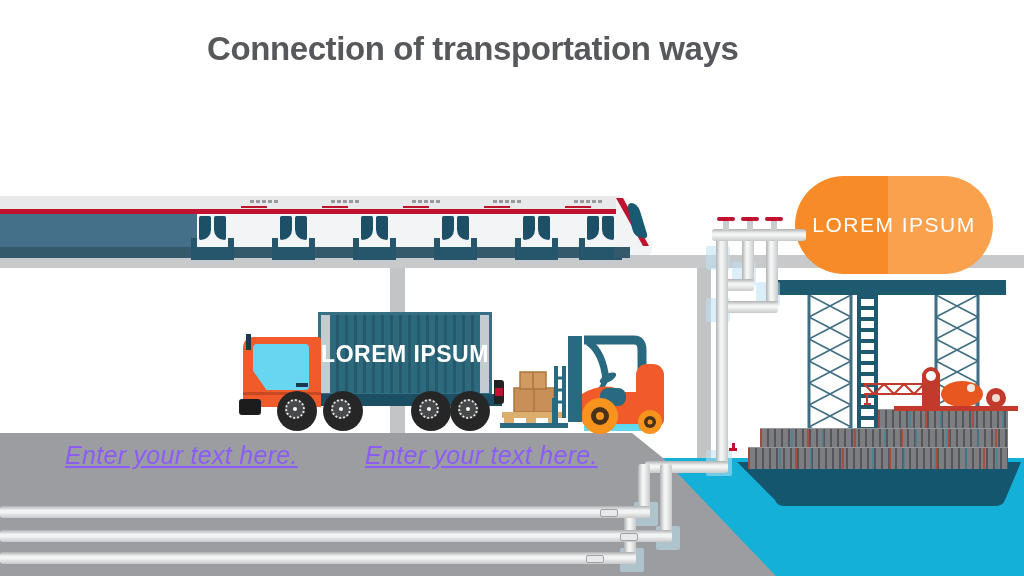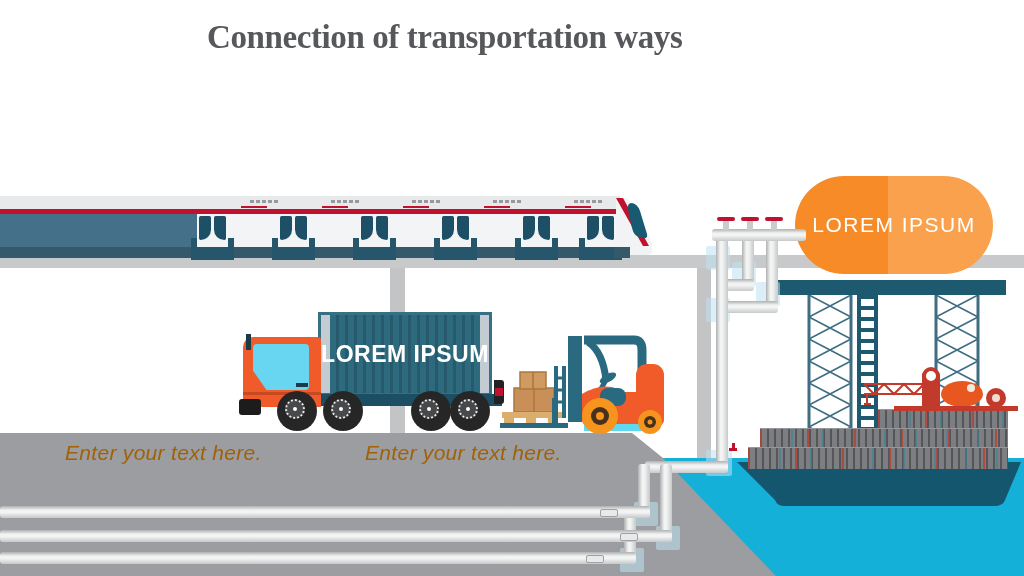--- a/index.html
+++ b/index.html
@@ -21,28 +21,28 @@
   .cargo{background-color:#7c7e81;
     background-image:
       repeating-linear-gradient(90deg, rgba(188,60,44,.75) 0 2px, transparent 2px 47px),
       repeating-linear-gradient(90deg, rgba(62,130,150,.65) 0 2px, transparent 2px 31px),
       repeating-linear-gradient(90deg, rgba(35,37,40,.45) 0 2px, transparent 2px 7px);
     border-top:1px solid #95979a;}
   .wheel{width:40px;height:40px;border-radius:50%;background:#262626;}
   .hub{position:absolute;left:8px;top:8px;width:20px;height:20px;border-radius:50%;
        background:#47494b;border:2px dotted #e8e8e8;box-sizing:border-box;}
   .hub::after{content:"";position:absolute;left:6px;top:6px;width:4px;height:4px;border-radius:50%;background:#fff;}
-  .roadtext{color:#a16207;font-size:21px;font-style:italic;letter-spacing:.3px;}
+  .roadtext{color:#8b5cf6;font-size:25px;font-style:italic;letter-spacing:.3px;text-decoration:underline;}
 </style>
 </head>
 <body>
 
 <div class="slide">
 
-  <div class="abs title" style="left:207px;top:18px;font-family:Liberation Serif, serif;">
+  <div class="abs title" style="left:207px;top:30px;">
     <div>Connection of transportation ways</div>
   </div>
 
   <div class="abs" style="left:0;top:255px;width:1024px;height:13px;background:#c8c9cb;"></div>
   <div class="abs" style="left:390px;top:268px;width:15px;height:165px;background:#c3c4c6;"></div>
   <div class="abs" style="left:697px;top:268px;width:14px;height:192px;background:#c3c4c6;"></div>
 
   <div class="abs" style="left:0;top:196px;width:660px;height:64px;">
     <div class="abs" style="left:0;top:0;width:620px;height:13px;background:#e8e9ea;"></div>
     <div class="abs" style="left:0;top:13px;width:620px;height:5px;background:#c0122f;"></div>

